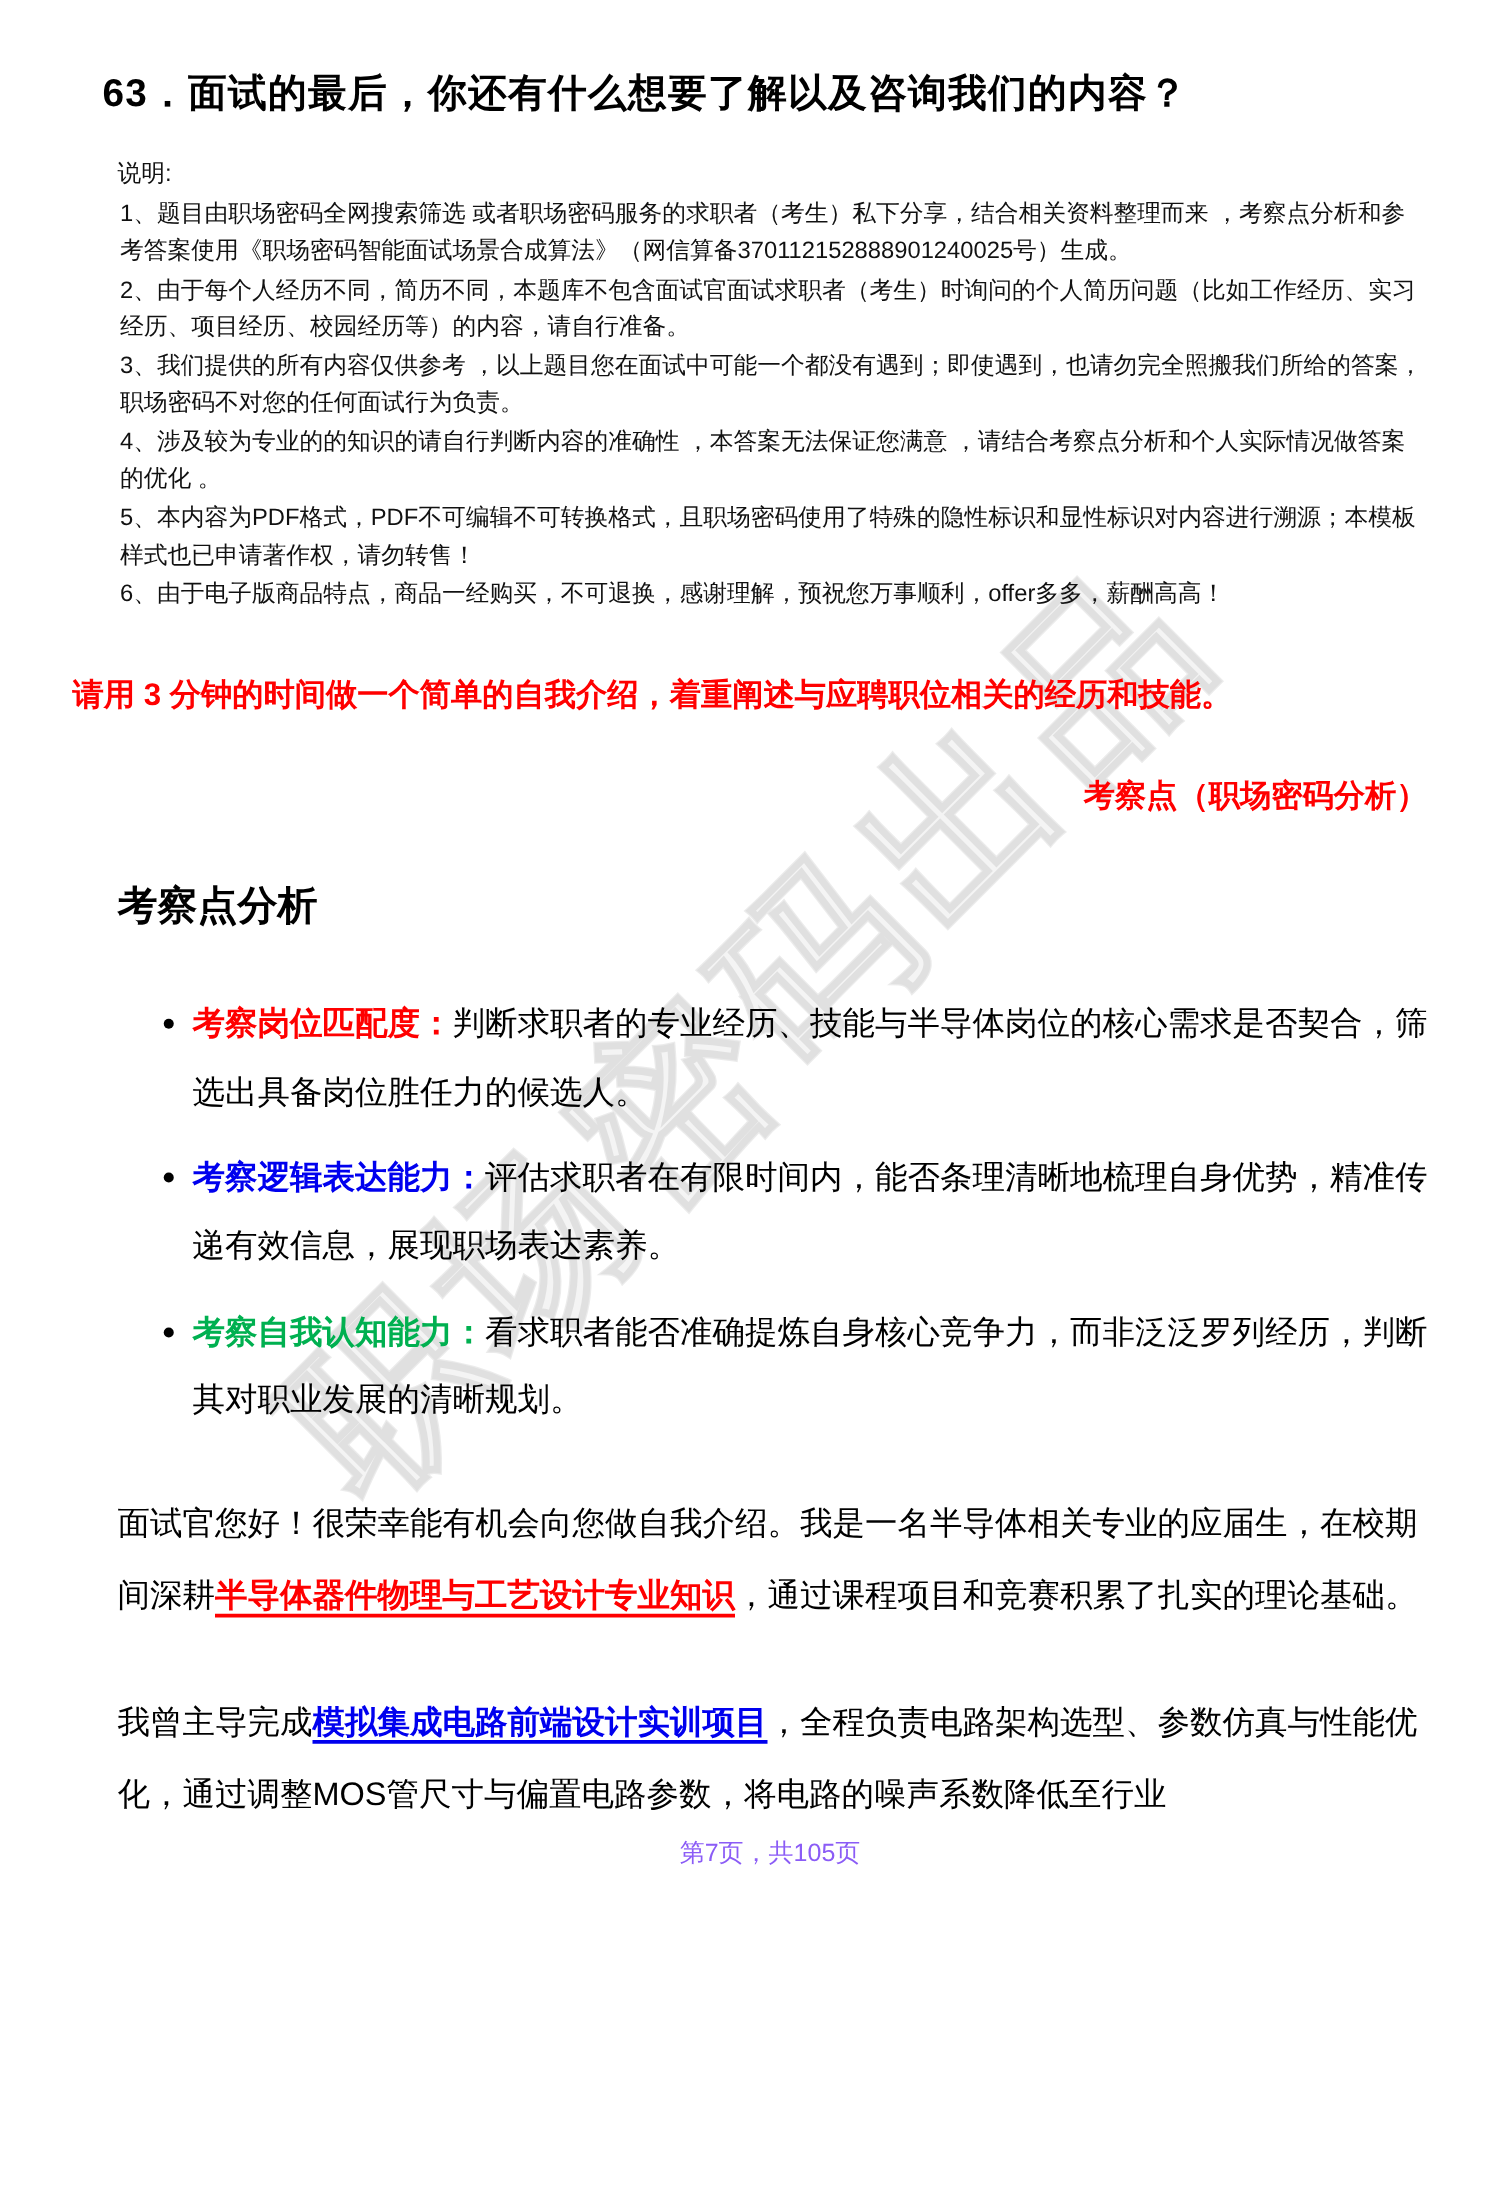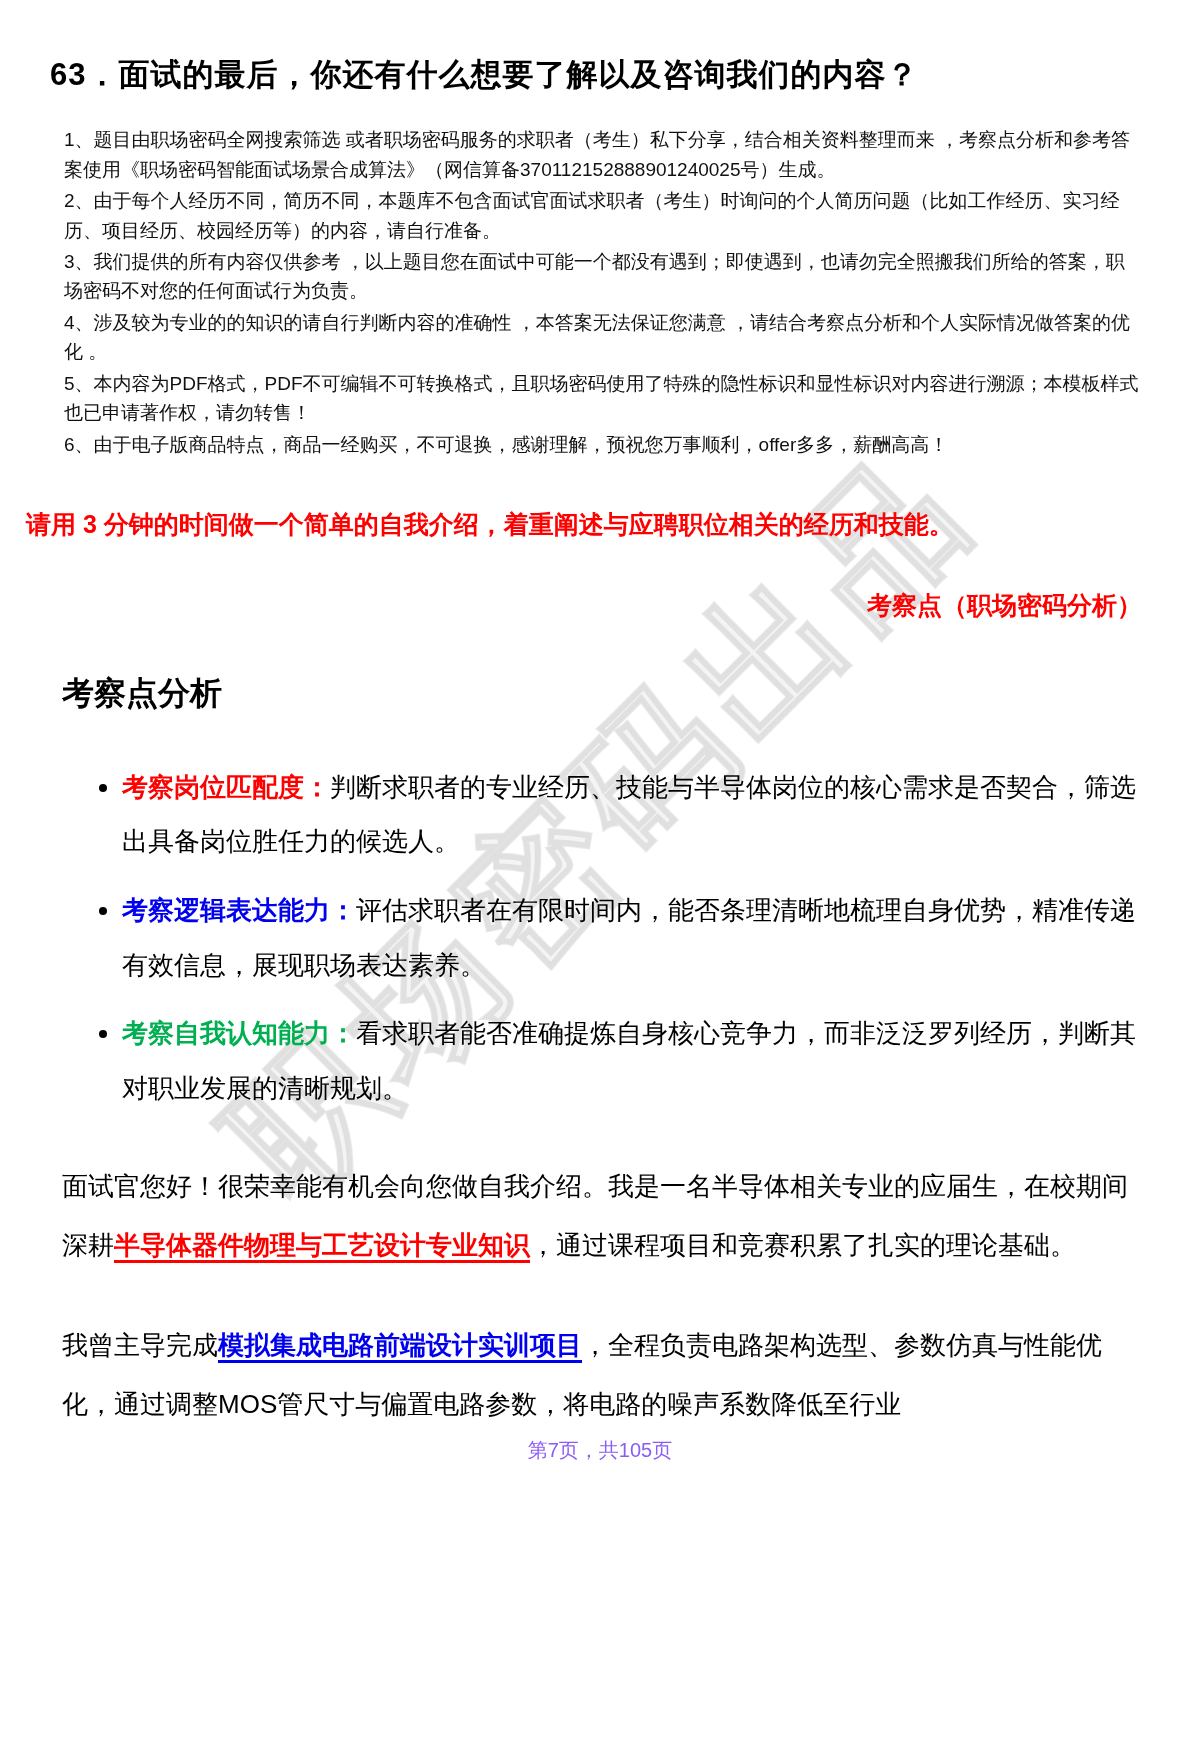--- a/index.html
+++ b/index.html
@@ -7,21 +7,21 @@
   .page {
     position: relative;
     width: 1200px;
     height: 1755px;
     margin: 0 auto;
     background: #ffffff;
     font-family: "Liberation Sans", "DejaVu Sans", sans-serif;
     color: #000000;
     overflow: hidden;
   }
-  .content { position: relative; z-index: 1; }
+  .content { position: relative; z-index: 1; padding-left: 32px; }
   .watermark {
     position: absolute;
     left: 50%;
     top: 47%;
     transform: translate(-50%, -50%) rotate(-45deg);
     font-size: 150px;
     font-weight: 700;
     letter-spacing: 12px;
     white-space: nowrap;
     color: rgba(0,0,0,0.045);
@@ -102,20 +102,21 @@
 
 <div class="page">
 
   <div class="watermark">职场密码出品</div>
 
   <div class="content">
 
     <h1 class="title">63．面试的最后，你还有什么想要了解以及咨询我们的内容？</h1>
 
     <div class="notes">
+      <div>说明:</div>
       <div class="note">1、题目由职场密码全网搜索筛选 或者职场密码服务的求职者（考生）私下分享，结合相关资料整理而来 ，考察点分析和参考答案使用《职场密码智能面试场景合成算法》（网信算备370112152888901240025号）生成。</div>
       <div class="note">2、由于每个人经历不同，简历不同，本题库不包含面试官面试求职者（考生）时询问的个人简历问题（比如工作经历、实习经历、项目经历、校园经历等）的内容，请自行准备。</div>
       <div class="note">3、我们提供的所有内容仅供参考 ，以上题目您在面试中可能一个都没有遇到；即使遇到，也请勿完全照搬我们所给的答案，职场密码不对您的任何面试行为负责。</div>
       <div class="note">4、涉及较为专业的的知识的请自行判断内容的准确性 ，本答案无法保证您满意 ，请结合考察点分析和个人实际情况做答案的优化 。</div>
       <div class="note">5、本内容为PDF格式，PDF不可编辑不可转换格式，且职场密码使用了特殊的隐性标识和显性标识对内容进行溯源；本模板样式也已申请著作权，请勿转售！</div>
       <div class="note">6、由于电子版商品特点，商品一经购买，不可退换，感谢理解，预祝您万事顺利，offer多多，薪酬高高！</div>
     </div>
 
     <p class="prompt">请用 3 分钟的时间做一个简单的自我介绍，着重阐述与应聘职位相关的经历和技能。</p>
 

